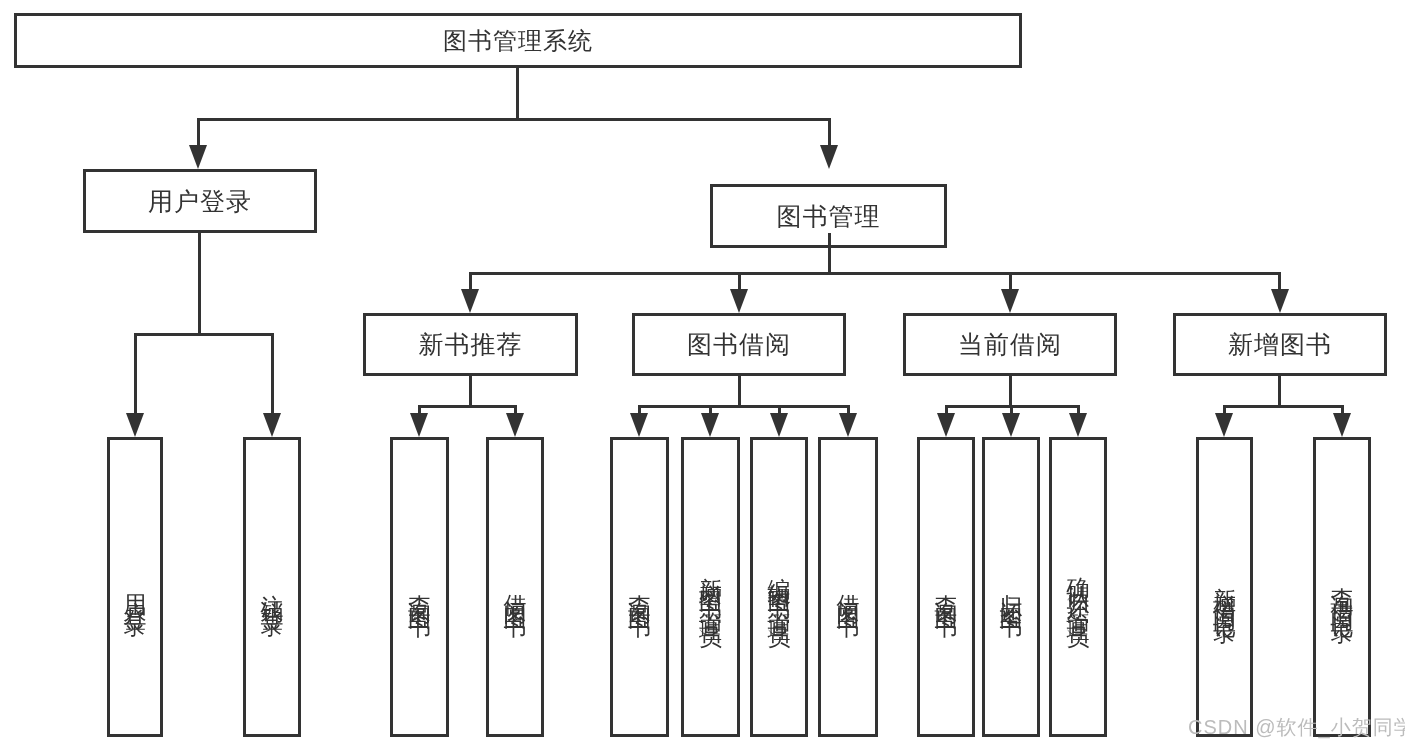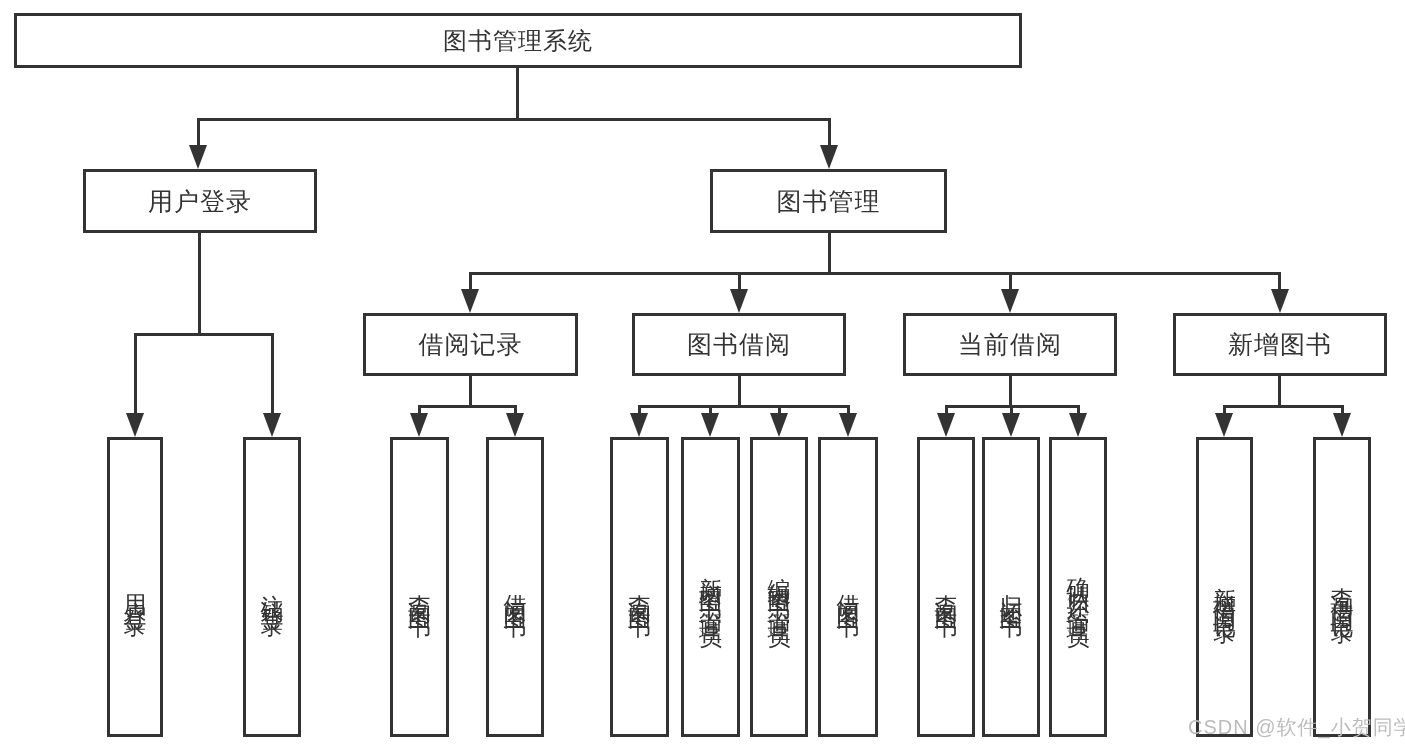--- a/index.html
+++ b/index.html
@@ -59,41 +59,41 @@
   <div class="box hbox root" style="left:14px;top:13px;width:1008px;height:55px;">图书管理系统</div>
 
   <div class="vline" style="left:516px;top:68px;height:51px;"></div>
   <div class="hline" style="left:197px;top:118px;width:634px;"></div>
   <div class="vline" style="left:197px;top:118px;height:30px;"></div>
   <div class="tri" style="left:189px;top:145px;"></div>
   <div class="vline" style="left:828px;top:118px;height:30px;"></div>
   <div class="tri" style="left:820px;top:145px;"></div>
 
   <div class="box hbox" style="left:83px;top:169px;width:234px;height:64px;">用户登录</div>
-  <div class="box hbox" style="left:710px;top:169px;width:237px;height:64px;">图书管理</div>
+  <div class="box hbox" style="left:710px;top:184px;width:237px;height:64px;">图书管理</div>
 
   <div class="vline" style="left:198px;top:233px;height:102px;"></div>
   <div class="hline" style="left:134px;top:333px;width:140px;"></div>
   <div class="vline" style="left:134px;top:333px;height:82px;"></div>
   <div class="tri" style="left:126px;top:413px;"></div>
   <div class="vline" style="left:271px;top:333px;height:82px;"></div>
   <div class="tri" style="left:263px;top:413px;"></div>
 
   <div class="vline" style="left:828px;top:233px;height:41px;"></div>
   <div class="hline" style="left:469px;top:272px;width:812px;"></div>
   <div class="vline" style="left:469px;top:272px;height:19px;"></div>
   <div class="tri" style="left:461px;top:289px;"></div>
   <div class="vline" style="left:738px;top:272px;height:19px;"></div>
   <div class="tri" style="left:730px;top:289px;"></div>
   <div class="vline" style="left:1009px;top:272px;height:19px;"></div>
   <div class="tri" style="left:1001px;top:289px;"></div>
   <div class="vline" style="left:1278px;top:272px;height:19px;"></div>
   <div class="tri" style="left:1271px;top:289px;"></div>
 
-  <div class="box hbox" style="left:363px;top:313px;width:215px;height:63px;">借阅记录</div>
+  <div class="box hbox" style="left:363px;top:313px;width:215px;height:63px;">新书推荐</div>
   <div class="box hbox" style="left:632px;top:313px;width:214px;height:63px;">图书借阅</div>
   <div class="box hbox" style="left:903px;top:313px;width:214px;height:63px;">当前借阅</div>
   <div class="box hbox" style="left:1173px;top:313px;width:214px;height:63px;">新增图书</div>
 
   <div class="vline" style="left:469px;top:376px;height:31px;"></div>
   <div class="hline" style="left:418px;top:405px;width:99px;"></div>
   <div class="vline" style="left:418px;top:405px;height:10px;"></div>
   <div class="tri" style="left:410px;top:413px;"></div>
   <div class="vline" style="left:514px;top:405px;height:10px;"></div>
   <div class="tri" style="left:506px;top:413px;"></div>

